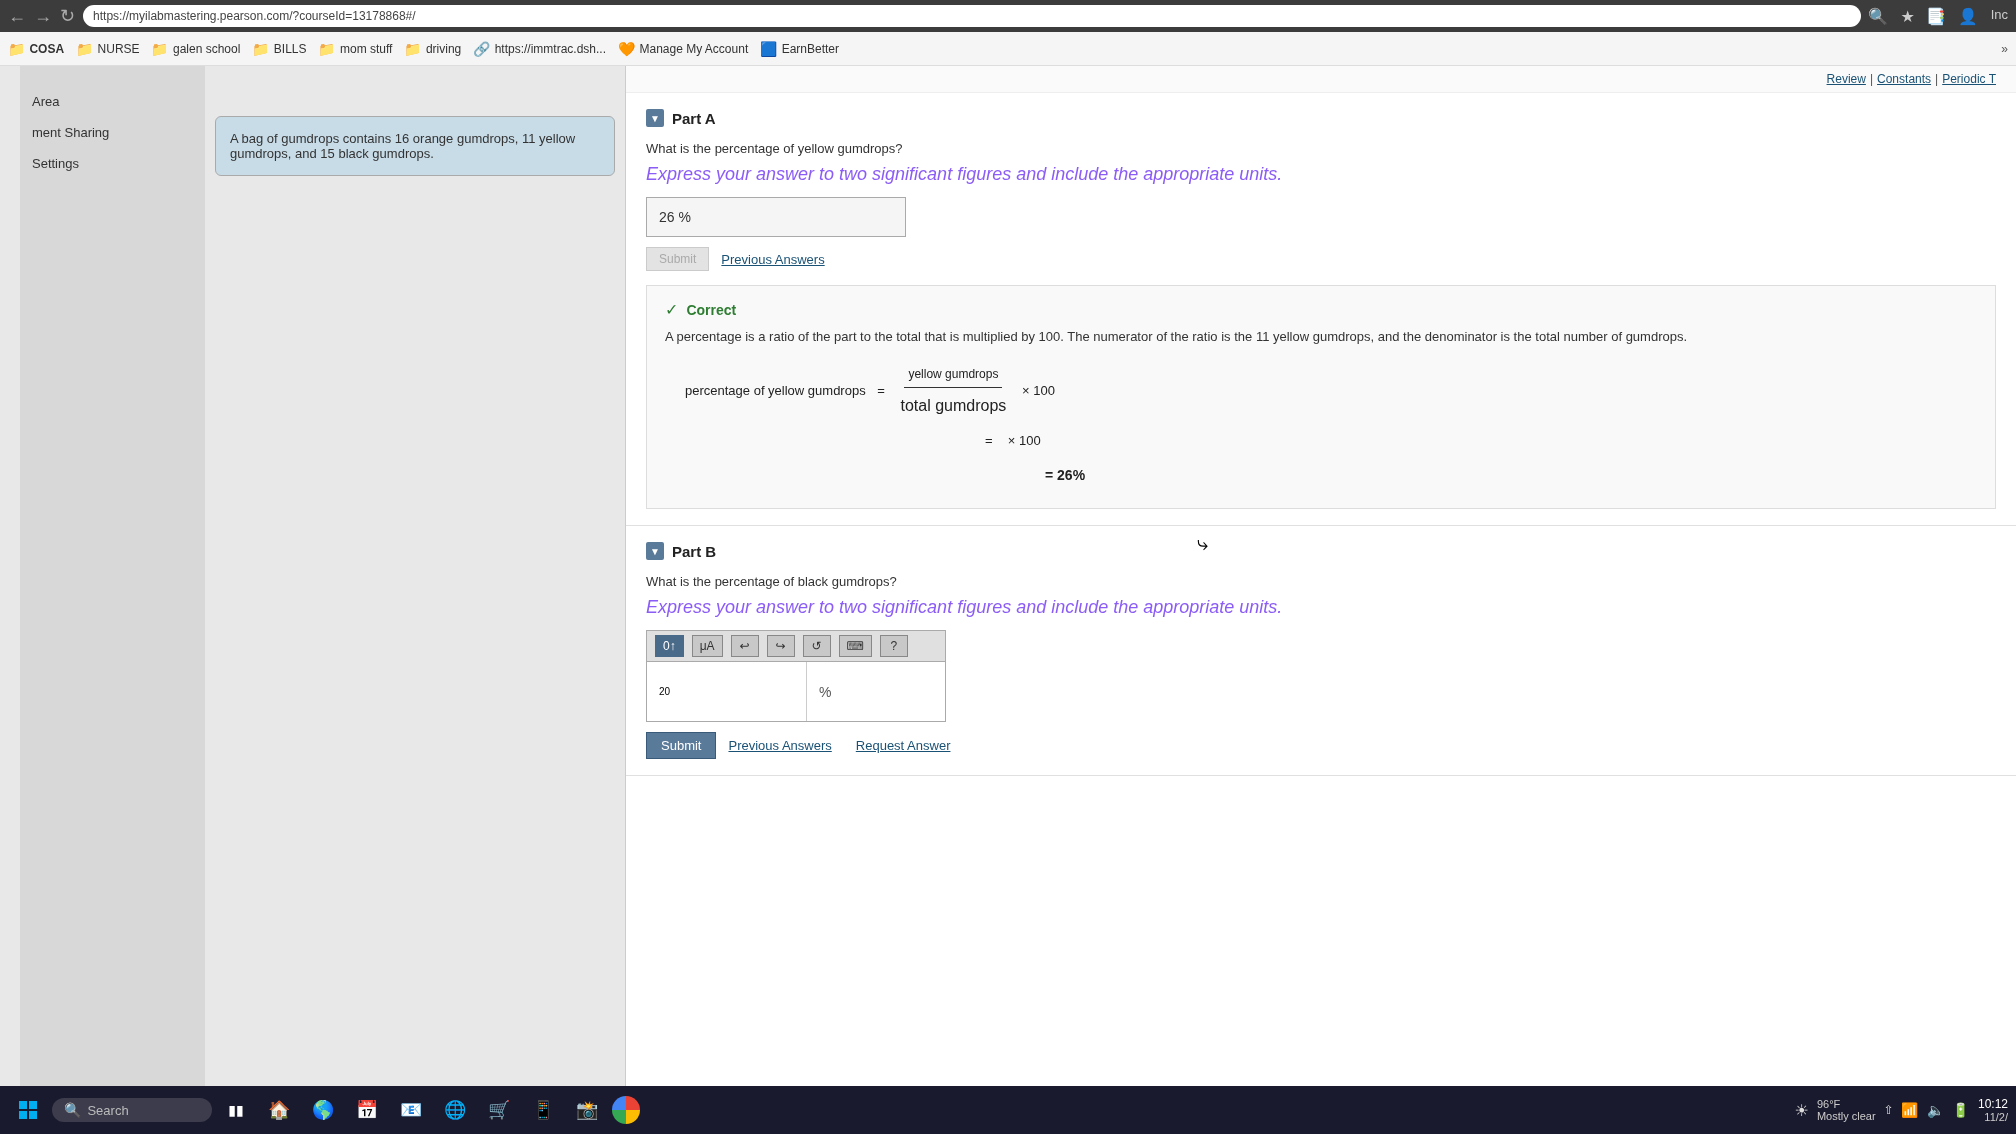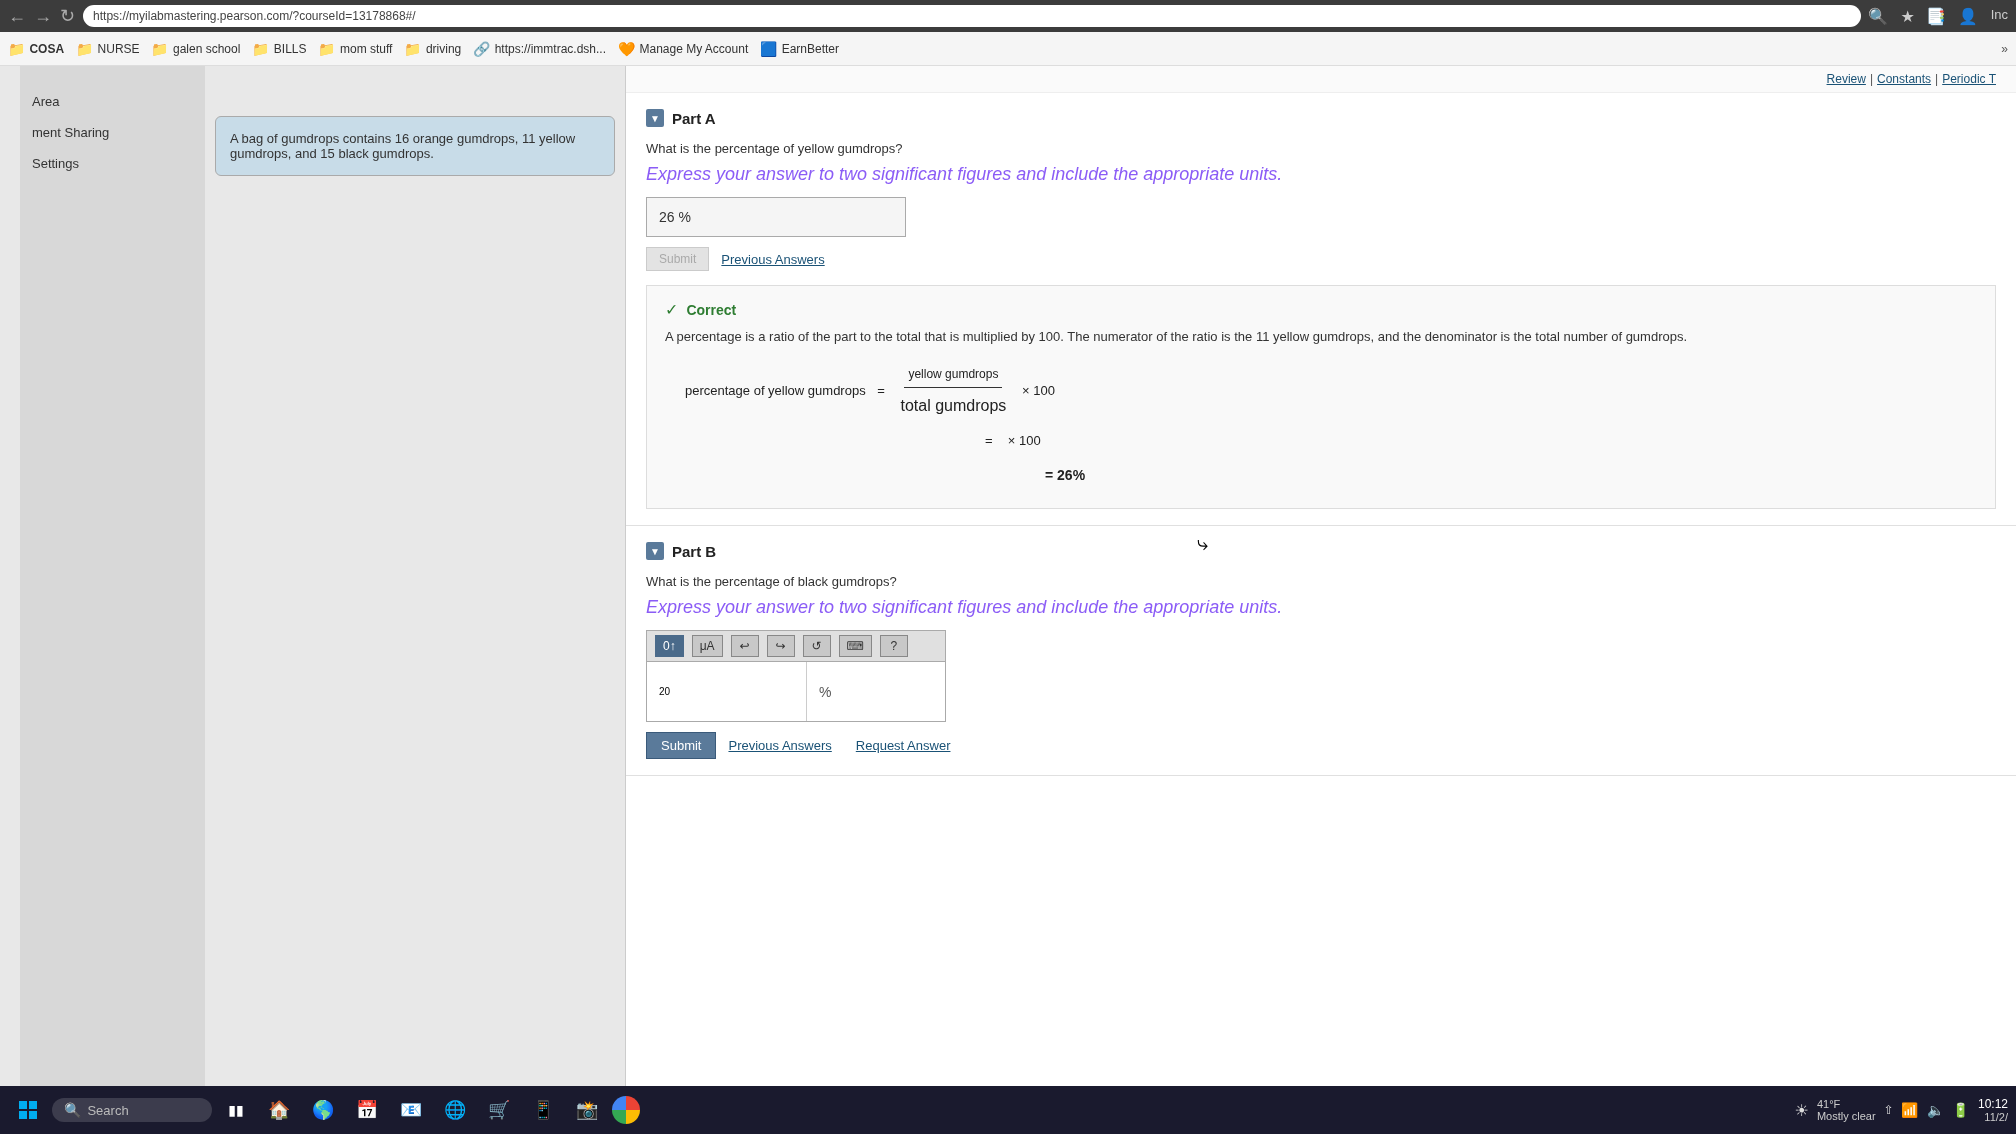--- a/index.html
+++ b/index.html
@@ -559,21 +559,21 @@
   <div class="taskbar-item" style="font-size:18px;">📧</div>
   <div class="taskbar-item" style="font-size:18px;">🌐</div>
   <div class="taskbar-item" style="font-size:18px;">🛒</div>
   <div class="taskbar-item" style="font-size:18px;">📱</div>
   <div class="taskbar-item" style="font-size:18px;">📸</div>
   <div class="taskbar-item" style="background: conic-gradient(#ea4335 0 90deg, #fbbc04 90deg 180deg, #34a853 180deg 270deg, #4285f4 270deg); border-radius:50%; width:28px; height:28px;"></div>
 
   <div class="taskbar-right">
     <span style="font-size:16px;">☀</span>
     <div class="weather-info">
-      <div>41°F</div>
+      <div>96°F</div>
       <div>Mostly clear</div>
     </div>
     <span style="font-size:12px;">⇧</span>
     <span style="font-size:14px;">📶</span>
     <span style="font-size:14px;">🔈</span>
     <span style="font-size:14px;">🔋</span>
     <div style="text-align:right;">
       <div style="font-size:12px;color:#fff;">10:12</div>
       <div style="font-size:11px;color:#ccc;">11/2/</div>
     </div>

